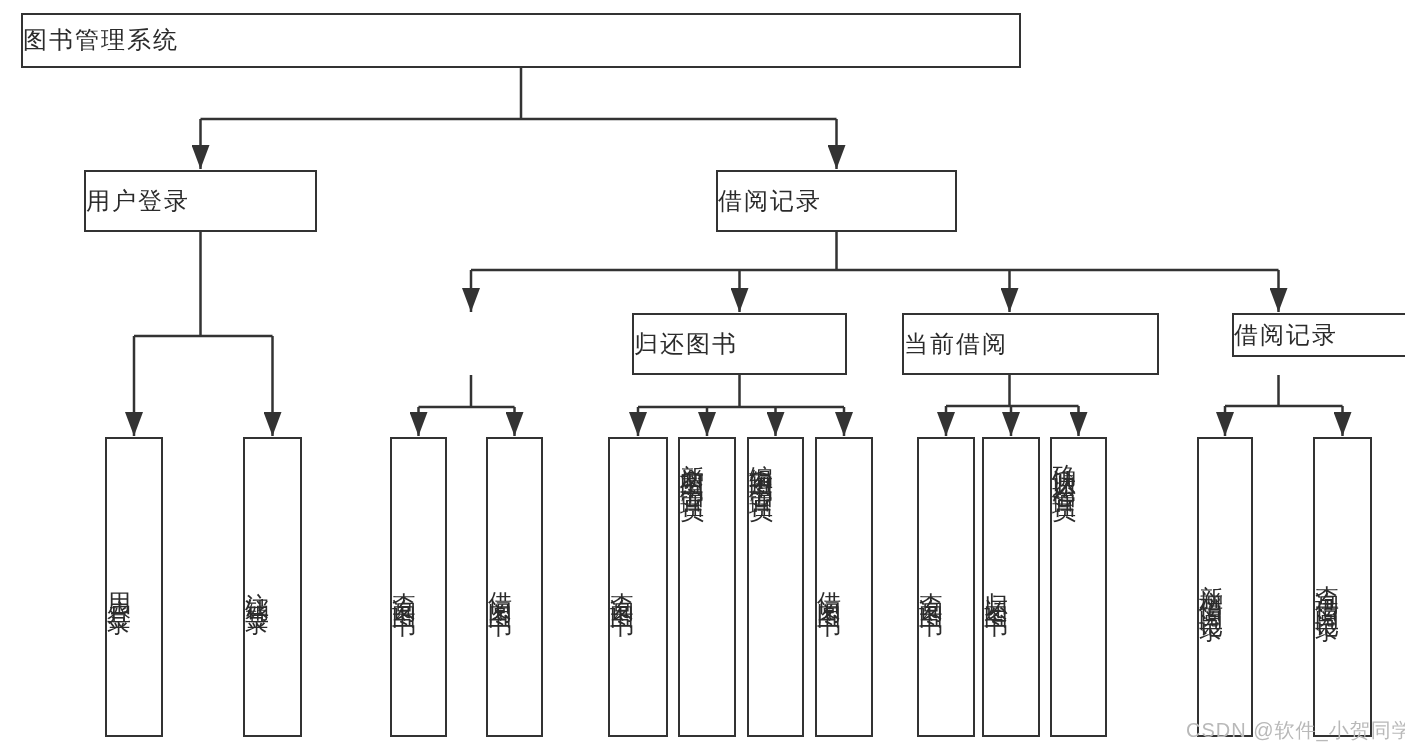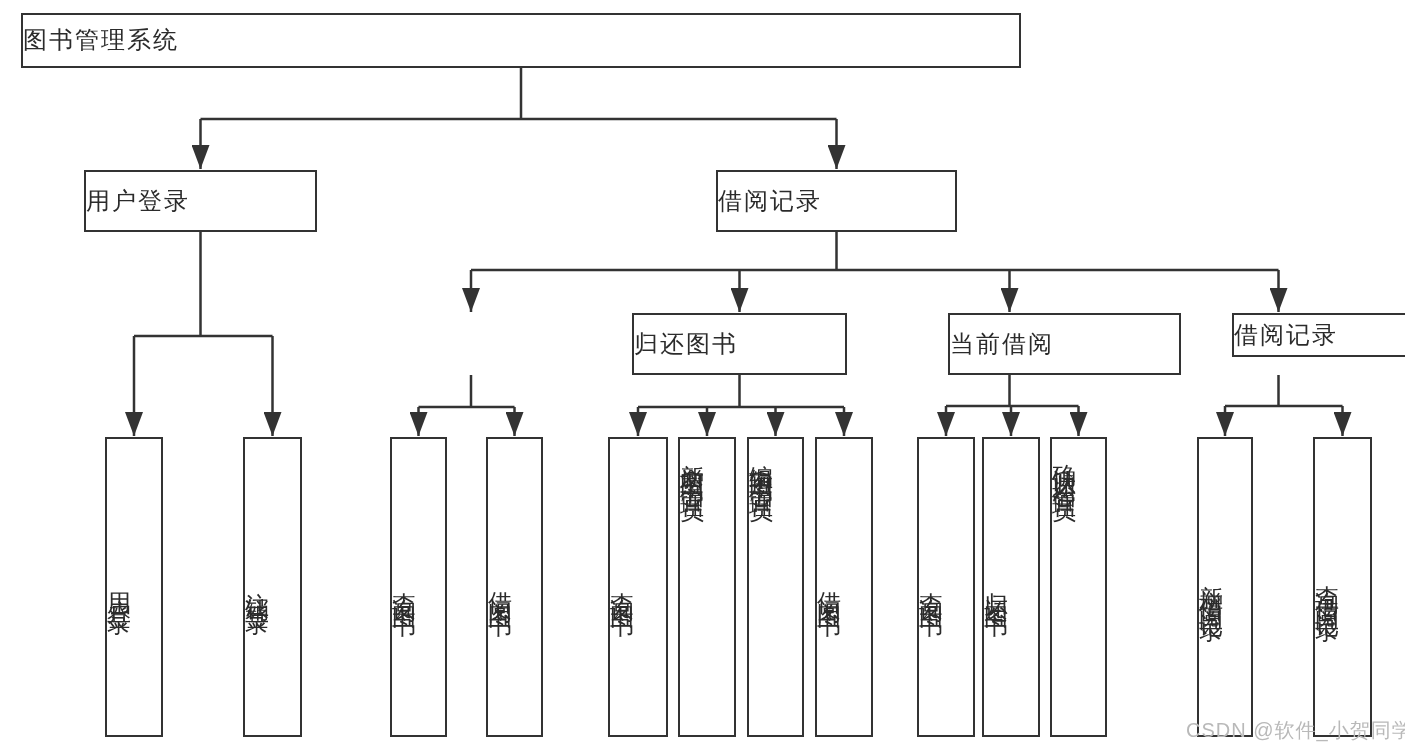--- a/index.html
+++ b/index.html
@@ -106,21 +106,21 @@
   <div class="box" style="left:84px;top:170px;width:233px;height:62px">
     <span class="lbl">用户登录</span>
   </div>
   <div class="box" style="left:716px;top:170px;width:241px;height:62px">
     <span class="lbl">借阅记录</span>
   </div>
 
   <div class="box" style="left:632px;top:313px;width:215px;height:62px">
     <span class="lbl">归还图书</span>
   </div>
-  <div class="box" style="left:948px;top:313px;width:233px;height:62px">
+  <div class="box" style="left:902px;top:313px;width:257px;height:62px">
     <span class="lbl">当前借阅</span>
   </div>
   <div class="box" style="left:1232px;top:313px;width:213px;height:44px">
     <span class="lbl">借阅记录</span>
   </div>
 
   <div class="box vbox" style="left:105px;top:437px;width:58px;height:300px">
     <span class="lbl">用户登录</span>
   </div>
   <div class="box vbox" style="left:243px;top:437px;width:59px;height:300px">

